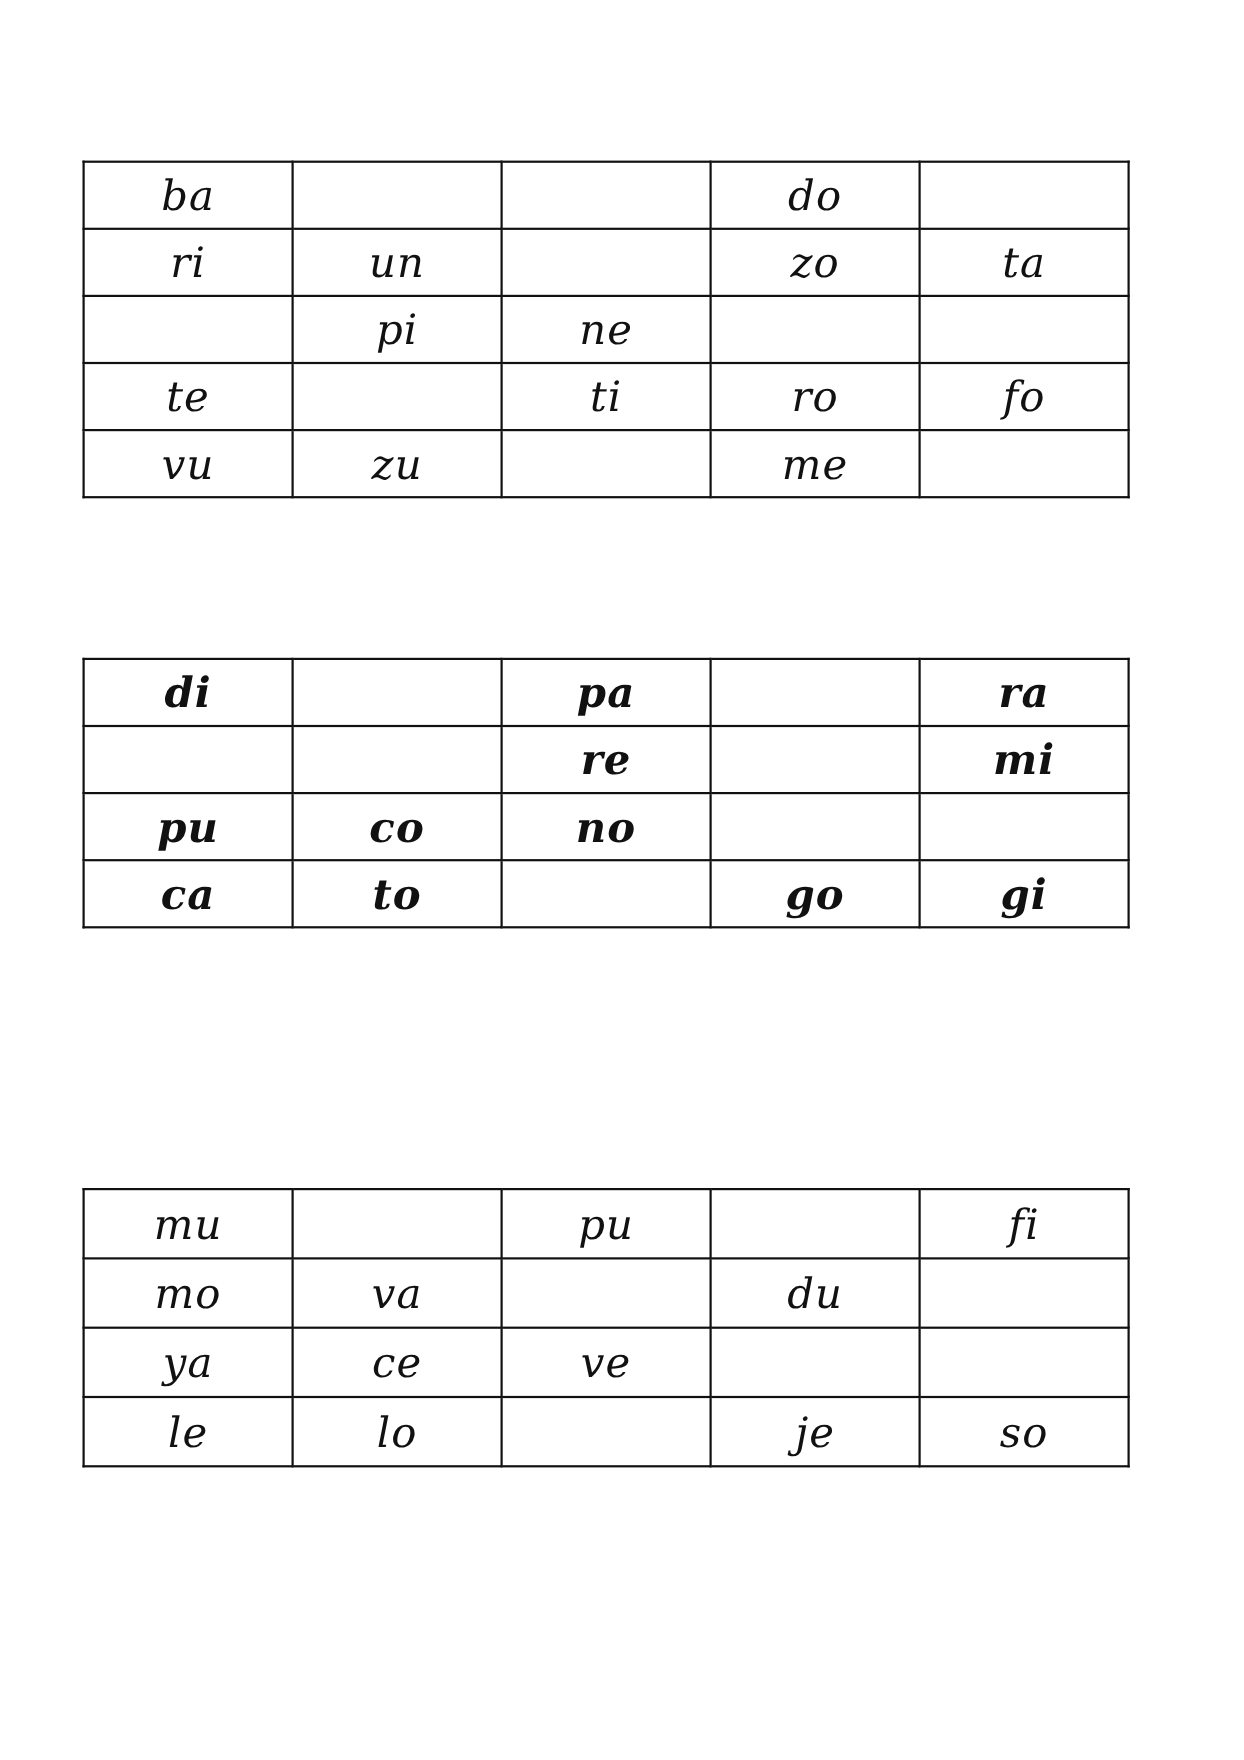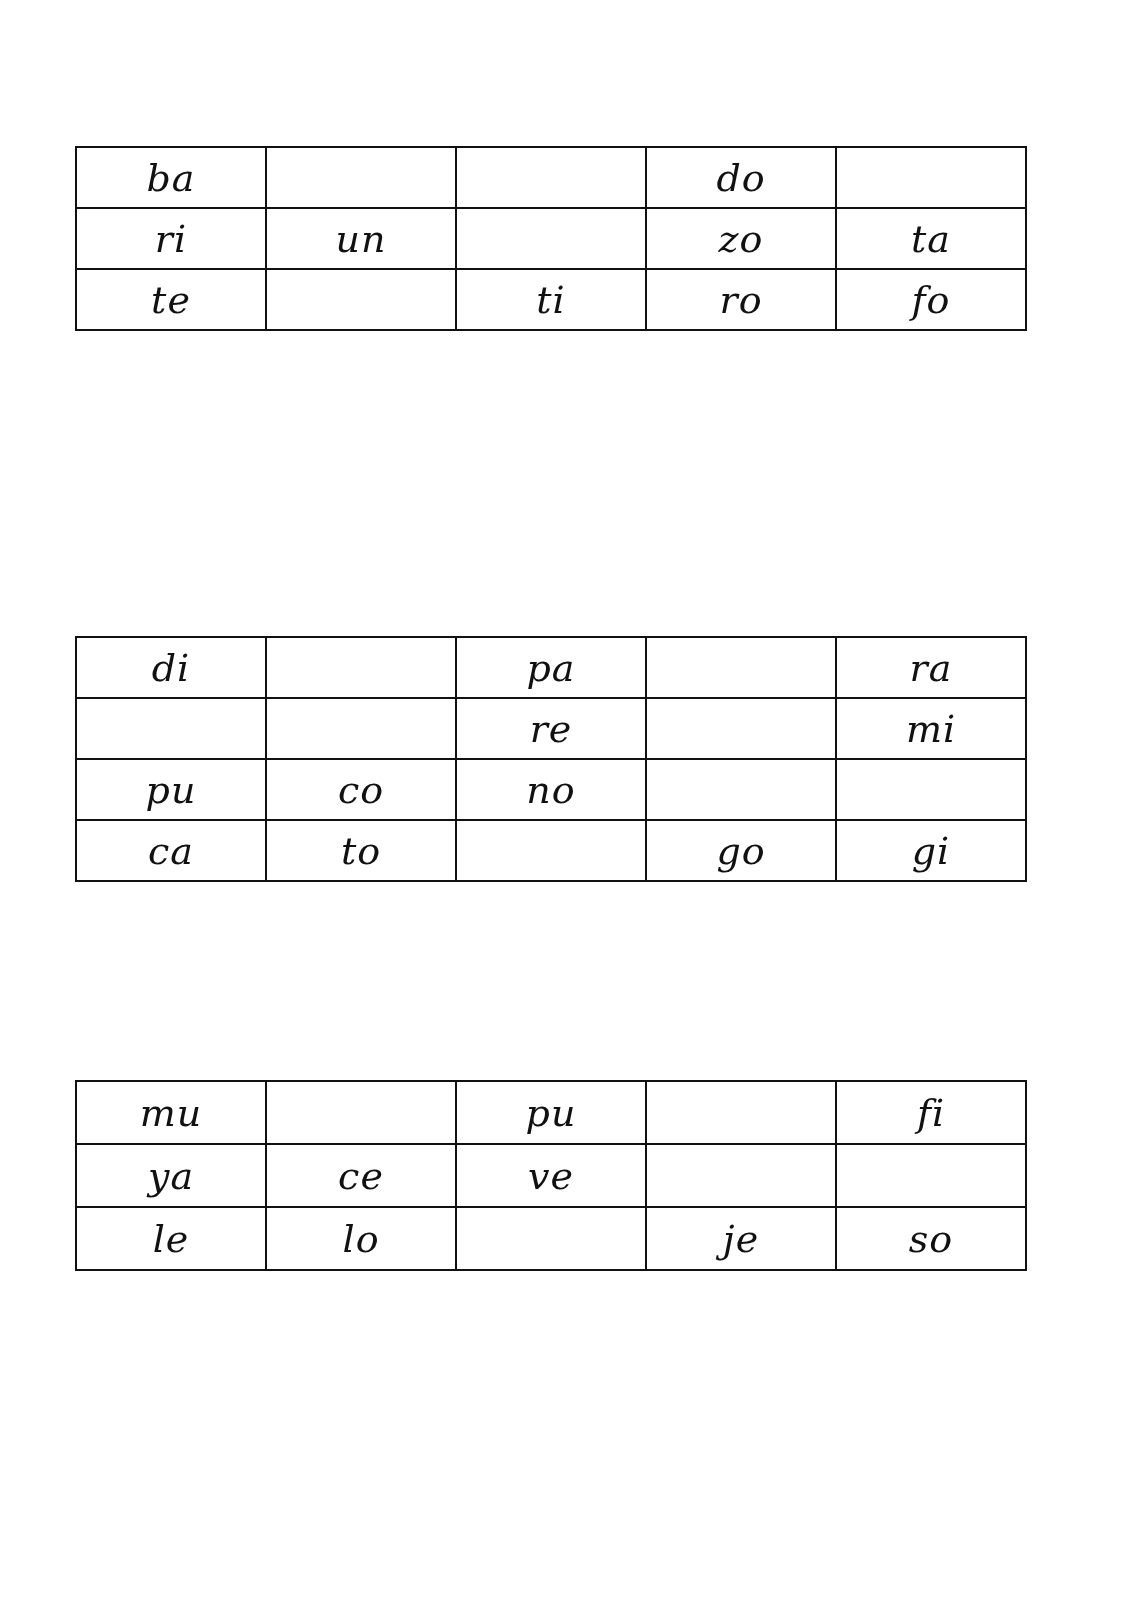--- a/index.html
+++ b/index.html
@@ -30,21 +30,21 @@
       vertical-align: middle;
       font-family: "DejaVu Serif", serif;
       font-style: italic;
       font-size: 38px;
       color: #111111;
       padding: 0;
       line-height: 1;
       letter-spacing: 1px;
     }
     #table-1 { top: 131px; }
-    #table-2 { top: 621px; }
+    #table-2 { top: 583px; font-weight: bold; }
     #table-3 { top: 1065px; }
     #table-3 td { height: 61px; }
   </style>
 </head>
 <body>
 
 <table id="table-1" class="syllable-table">
   <tbody>
     <tr>
       <td>ba</td>
@@ -54,25 +54,39 @@
       <td></td>
     </tr>
     <tr>
       <td>ri</td>
       <td>un</td>
       <td></td>
       <td>zo</td>
       <td>ta</td>
     </tr>
     <tr>
+      <td></td>
+      <td>pi</td>
+      <td>ne</td>
+      <td></td>
+      <td></td>
+    </tr>
+    <tr>
       <td>te</td>
       <td></td>
       <td>ti</td>
       <td>ro</td>
       <td>fo</td>
+    </tr>
+    <tr>
+      <td>vu</td>
+      <td>zu</td>
+      <td></td>
+      <td>me</td>
+      <td></td>
     </tr>
   </tbody>
 </table>
 
 <table id="table-2" class="syllable-table">
   <tbody>
     <tr>
       <td>di</td>
       <td></td>
       <td>pa</td>
@@ -106,20 +120,27 @@
 <table id="table-3" class="syllable-table">
   <tbody>
     <tr>
       <td>mu</td>
       <td></td>
       <td>pu</td>
       <td></td>
       <td>fi</td>
     </tr>
     <tr>
+      <td>mo</td>
+      <td>va</td>
+      <td></td>
+      <td>du</td>
+      <td></td>
+    </tr>
+    <tr>
       <td>ya</td>
       <td>ce</td>
       <td>ve</td>
       <td></td>
       <td></td>
     </tr>
     <tr>
       <td>le</td>
       <td>lo</td>
       <td></td>

